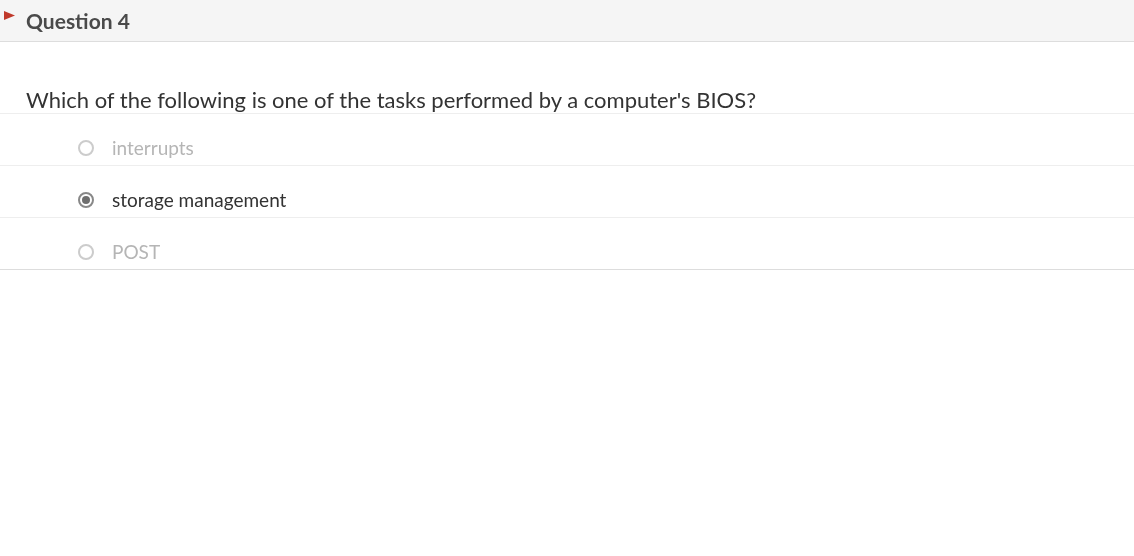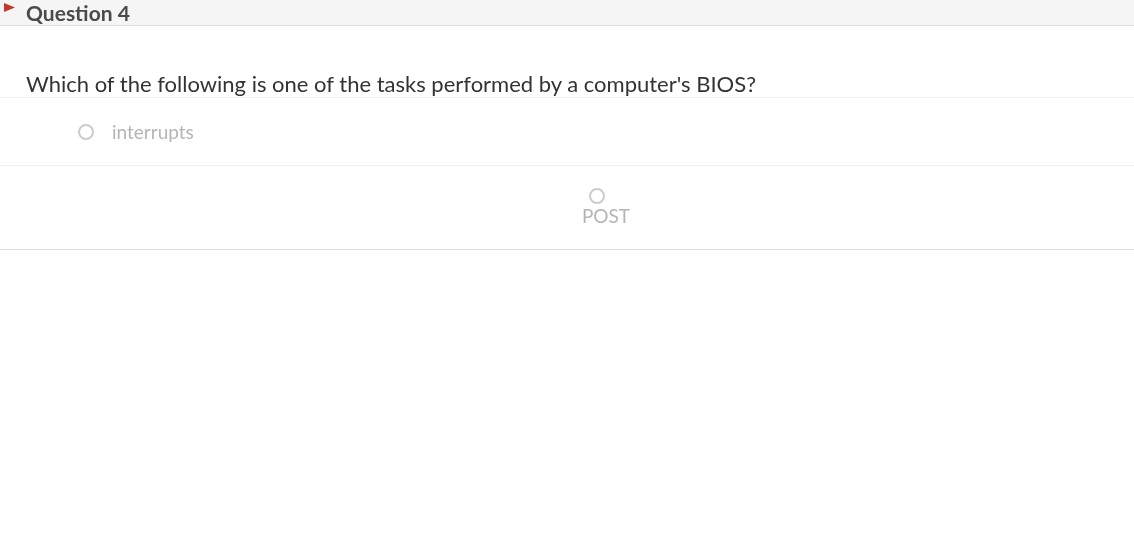--- a/index.html
+++ b/index.html
@@ -11,21 +11,21 @@
       font-family: "Lato", "Helvetica Neue", Helvetica, Arial, sans-serif;
       background: #fff;
       width: 1134px;
     }
     .question-header {
       background: #f5f5f5;
       border-bottom: 1px solid #ddd;
       padding: 8px 0 8px 0;
       display: flex;
       align-items: center;
-      height: 26px;
+      height: 42px;
       position: relative;
     }
     .flag-icon {
       width: 18px;
       height: 22px;
       margin-left: 2px;
       margin-right: 6px;
       display: flex;
       align-items: center;
       justify-content: center;
@@ -46,27 +46,26 @@
       color: #333;
       padding: 0 26px 0 26px;
     }
     .options-list {
       border-top: 1px solid #eee;
       border-bottom: 1px solid #ddd;
     }
     .option-row {
       display: flex;
       align-items: center;
-      padding: 22px 0 22px 78px;
+      padding: 22px 0 6px 78px;
       border-bottom: 1px solid #eee;
       cursor: pointer;
     }
     .option-row:last-child {
       border-bottom: none;
-      flex-direction: column;
     }
     .radio {
       width: 16px;
       height: 16px;
       border: 2px solid #ccc;
       border-radius: 50%;
       margin-right: 18px;
       flex-shrink: 0;
       position: relative;
       background: #fff;
@@ -106,18 +105,22 @@
 </div>
 
 <div class="question-body">
   <div class="question-text">Which of the following is one of the tasks performed by a computer's BIOS?</div>
 
   <div class="options-list">
     <div class="option-row">
       <span class="radio"></span>
       <span class="option-label">interrupts</span>
     </div>
+    <div class="option-row selected">
+      <span class="radio selected"></span>
+      <span class="option-label">storage management</span>
+    </div>
     <div class="option-row">
       <span class="radio"></span>
       <span class="option-label">POST</span>
     </div>
   </div>
 </div>
 
 </body></html>

